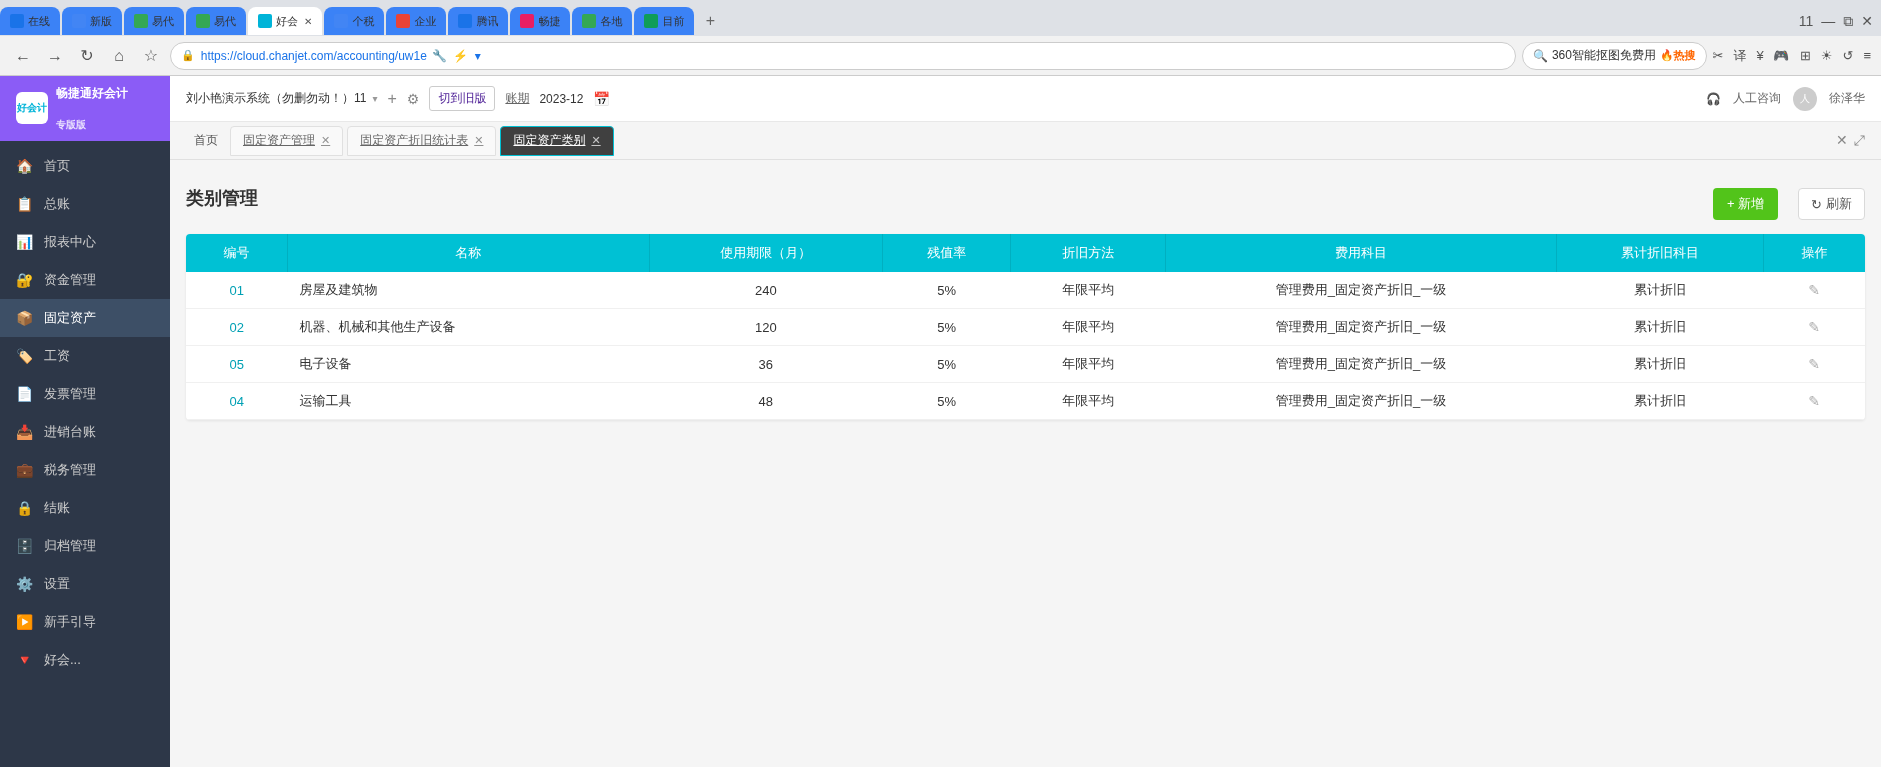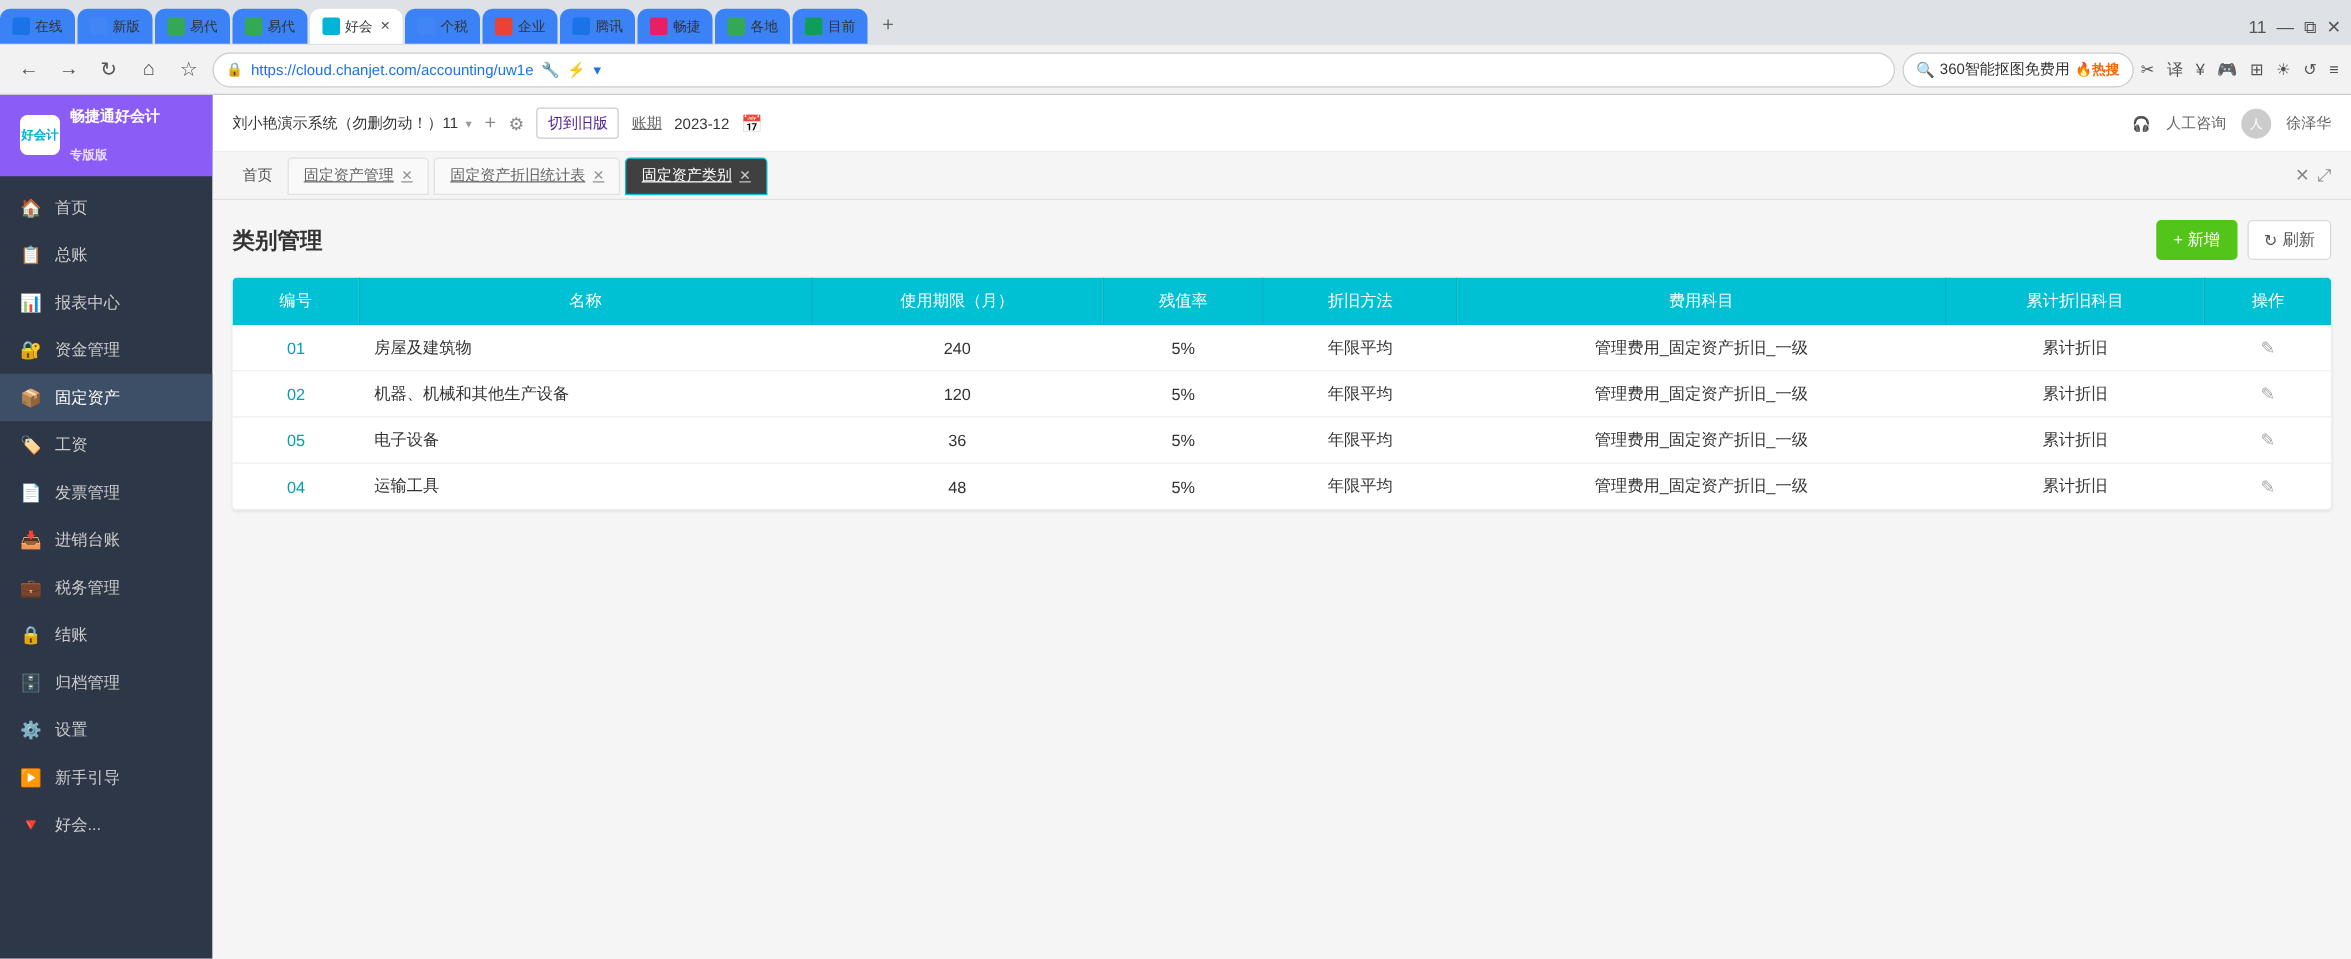--- a/index.html
+++ b/index.html
@@ -57,21 +57,21 @@
     .page-tabs { display: flex; align-items: center; background: #f5f5f5; border-bottom: 1px solid #e0e0e0; padding: 0 16px; height: 38px; gap: 4px; }
     .page-tab { display: flex; align-items: center; padding: 0 12px; height: 30px; border: 1px solid #e0e0e0; border-radius: 4px 4px 0 0; background: #f9f9f9; font-size: 12px; color: #666; cursor: pointer; gap: 6px; text-decoration: underline; }
     .page-tab.active { background: #404040; color: #fff; border-color: #00c1d4; }
     .page-tab .tab-x { font-size: 11px; opacity: 0.7; }
     .page-tab-plain { font-size: 12px; color: #555; padding: 0 8px; cursor: pointer; background: none; border: none; }
 
     
     .content-area { flex: 1; padding: 16px; overflow: auto; background: #f5f5f5; }
     .page-title-row { display: flex; align-items: center; justify-content: space-between; margin-bottom: 14px; }
     .page-title { font-size: 18px; font-weight: bold; color: #333; }
-    .action-btns { display: flex; gap: 8px; }
+    .action-btns { display: flex; gap: 20px; margin-top: 12px; }
     .btn-primary { background: #52c41a; color: #fff; border: none; border-radius: 4px; padding: 6px 14px; font-size: 13px; cursor: pointer; display: flex; align-items: center; gap: 4px; }
     .btn-refresh { background: #fff; color: #555; border: 1px solid #d9d9d9; border-radius: 4px; padding: 6px 12px; font-size: 13px; cursor: pointer; display: flex; align-items: center; gap: 4px; }
 
     
     .data-table { width: 100%; border-collapse: collapse; background: #fff; border-radius: 4px; overflow: hidden; box-shadow: 0 1px 3px rgba(0,0,0,0.08); }
     .data-table thead tr { background: #00c1d4; color: #fff; }
     .data-table thead th { padding: 10px 12px; text-align: center; font-size: 13px; font-weight: normal; border-right: 1px solid #00afc0; }
     .data-table thead th:last-child { border-right: none; }
     .data-table tbody tr { border-bottom: 1px solid #f0f0f0; }
     .data-table tbody td { padding: 9px 12px; color: #333; font-size: 13px; text-align: center; }

